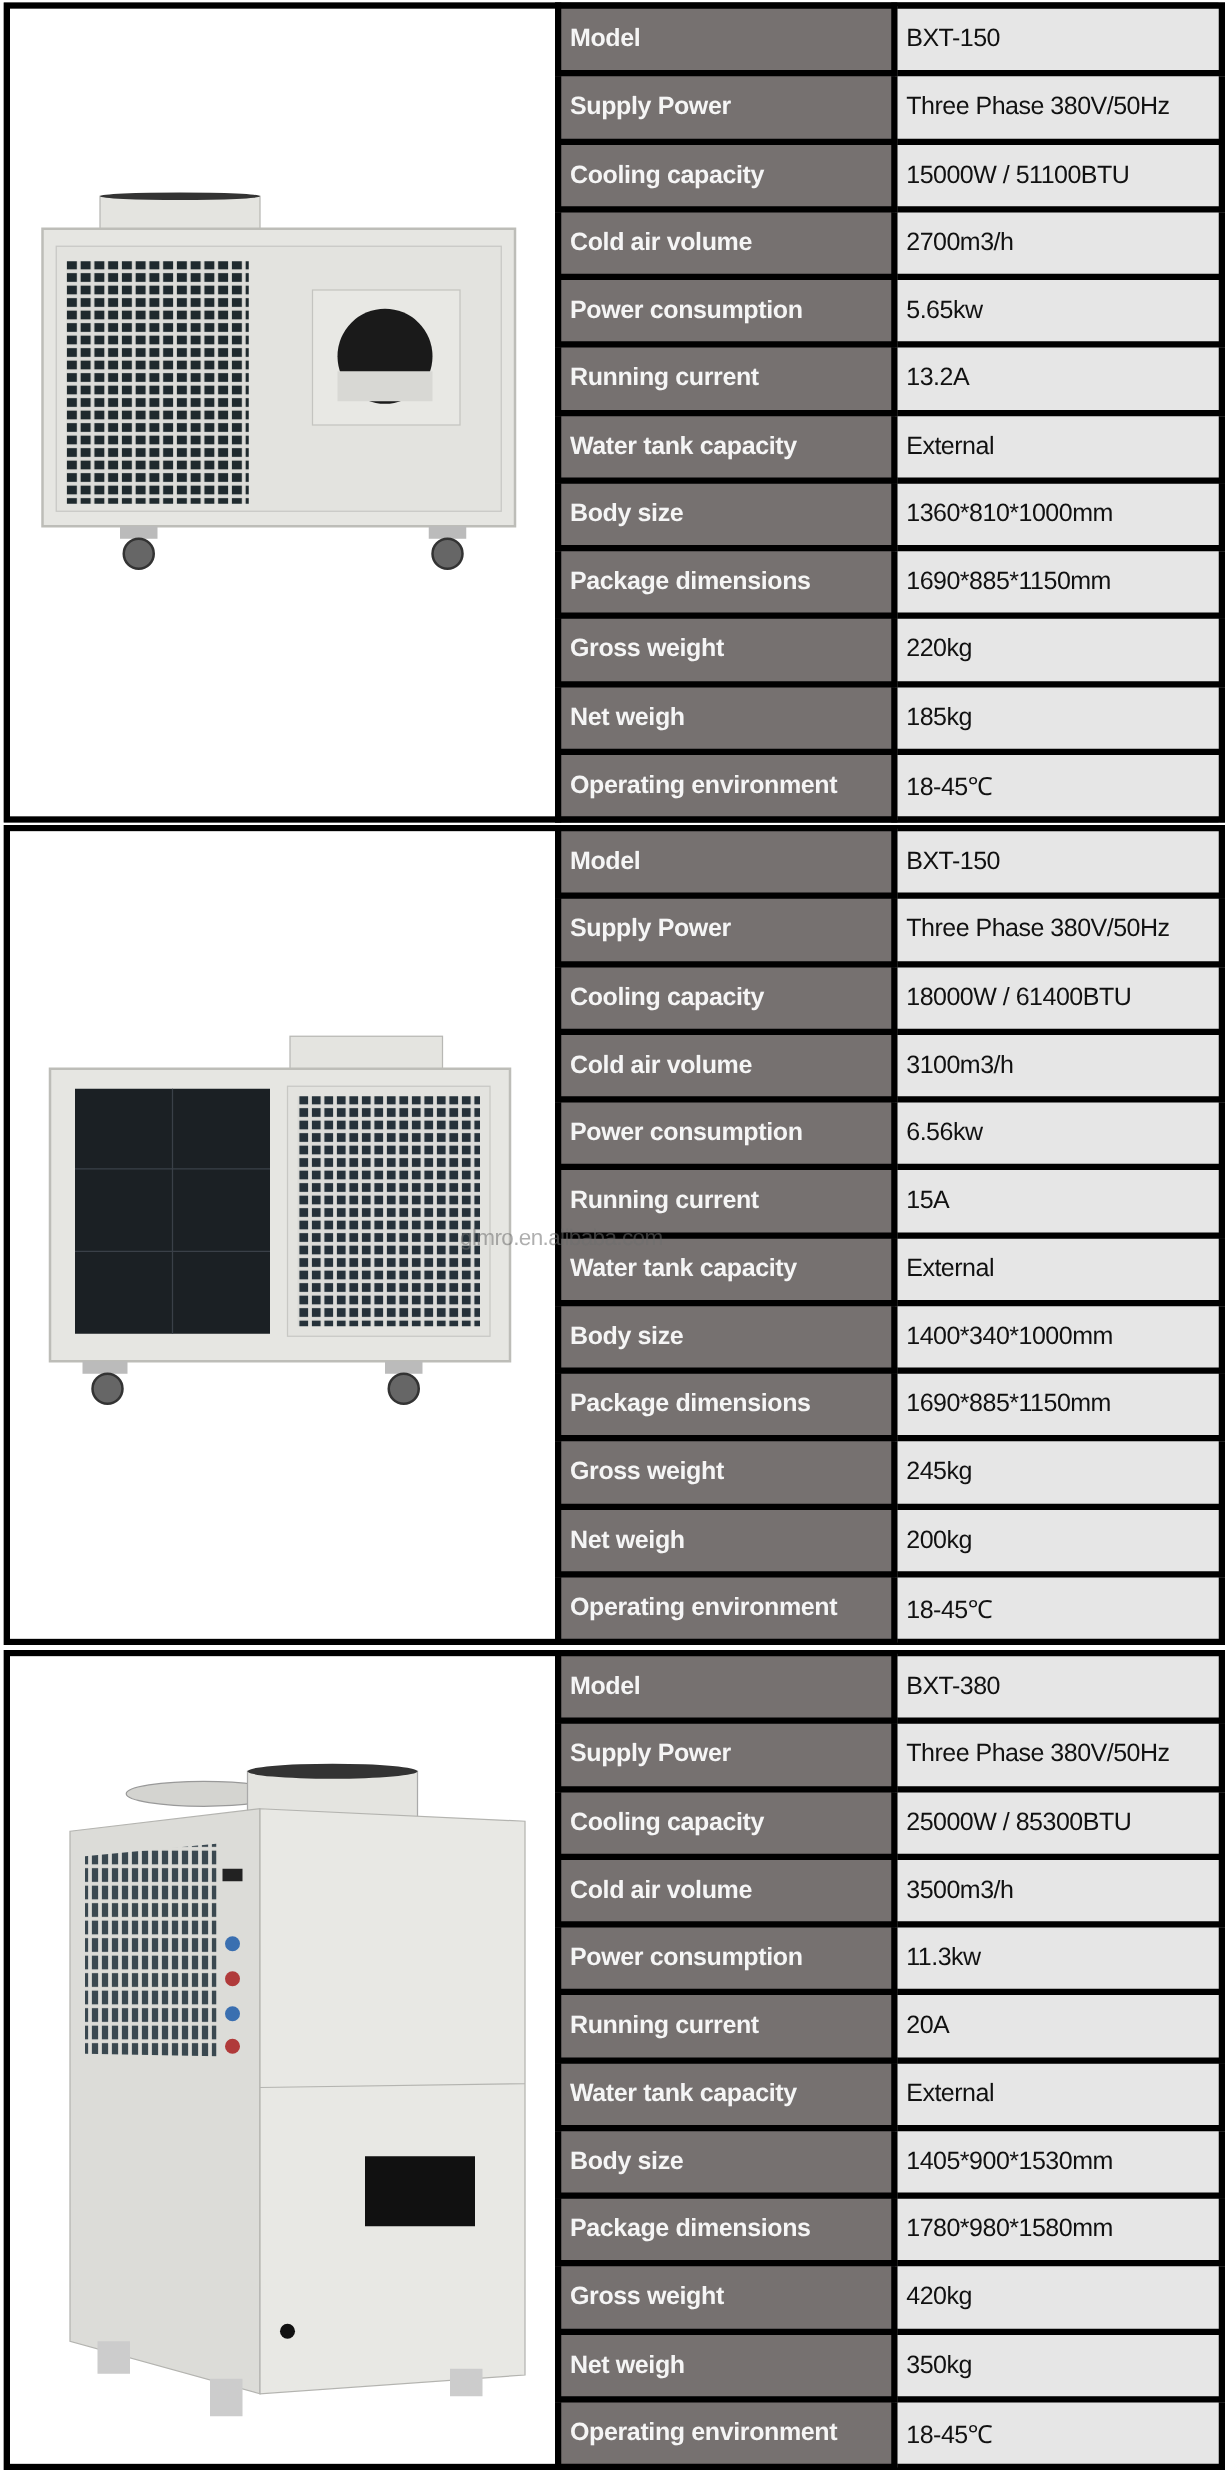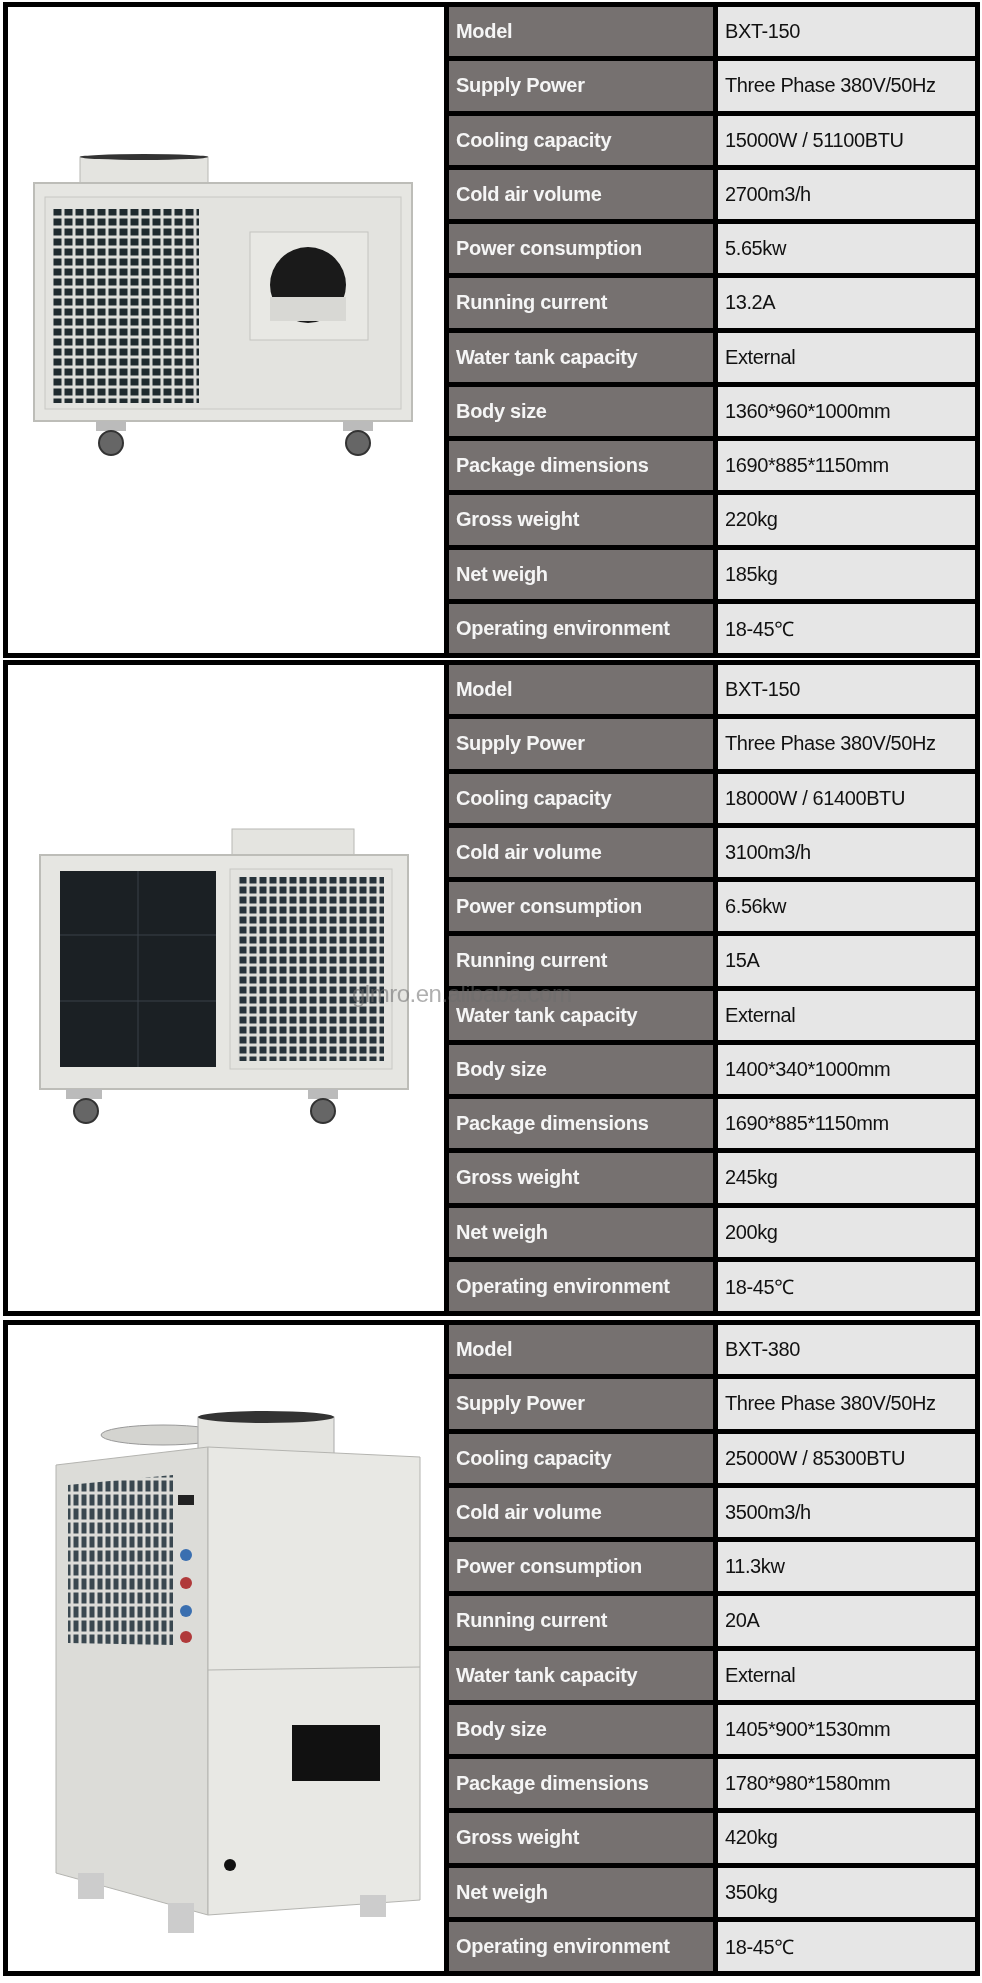--- a/index.html
+++ b/index.html
@@ -3,21 +3,21 @@
 <meta charset="utf-8">
 <style>
   html, body { margin:0; padding:0; background:#ffffff; }
   body { width:982px; height:1983px; position:relative; overflow:hidden; font-family:"Liberation Sans", sans-serif; }
   .block { position:absolute; left:3px; width:972px; border:5px solid #000; background:#737373; box-sizing:border-box; }
   .block .photo { position:absolute; left:0; top:0; width:436px; height:100%; background:#fff; }
   .block table { position:absolute; left:436px; top:-5px; width:536px; height:calc(100% + 10px); border-collapse:collapse; table-layout:fixed; }
   .block td { border:5px solid #000; padding:0 0 0 7px; font-size:20px; height:44px; vertical-align:middle; white-space:nowrap; }
   .block td.lbl { background:#767170; color:#f5f5f5; font-weight:bold; width:257px; transform-origin:left; letter-spacing:-0.3px; }
   .block td.val { background:#e6e6e6; color:#111; letter-spacing:-0.4px; }
-  .watermark { position:absolute; left:352px; top:980px; color:rgba(110,110,110,0.55); font-size:24px; letter-spacing:-0.5px; pointer-events:none; }
+  .watermark { position:absolute; left:368px; top:980px; color:rgba(110,110,110,0.55); font-size:18px; letter-spacing:-0.5px; pointer-events:none; }
 </style>
 </head>
 <body>
 
 <div class="block" style="top:2px;height:656px;">
   <div class="photo">
     <svg width="436" height="646" viewBox="0 0 436 646">
       <defs>
         <pattern id="grill1" width="11" height="10" patternUnits="userSpaceOnUse">
           <rect width="11" height="10" fill="#dcdcd8"></rect>
@@ -67,21 +67,21 @@
     <tr>
           <td class="lbl">Running current</td>
           <td class="val">13.2A</td>
         </tr>
     <tr>
           <td class="lbl">Water tank capacity</td>
           <td class="val">External</td>
         </tr>
     <tr>
           <td class="lbl">Body size</td>
-          <td class="val">1360*960*1000mm</td>
+          <td class="val">1360*810*1000mm</td>
         </tr>
     <tr>
           <td class="lbl">Package dimensions</td>
           <td class="val">1690*885*1150mm</td>
         </tr>
     <tr>
           <td class="lbl">Gross weight</td>
           <td class="val">220kg</td>
         </tr>
     <tr>

